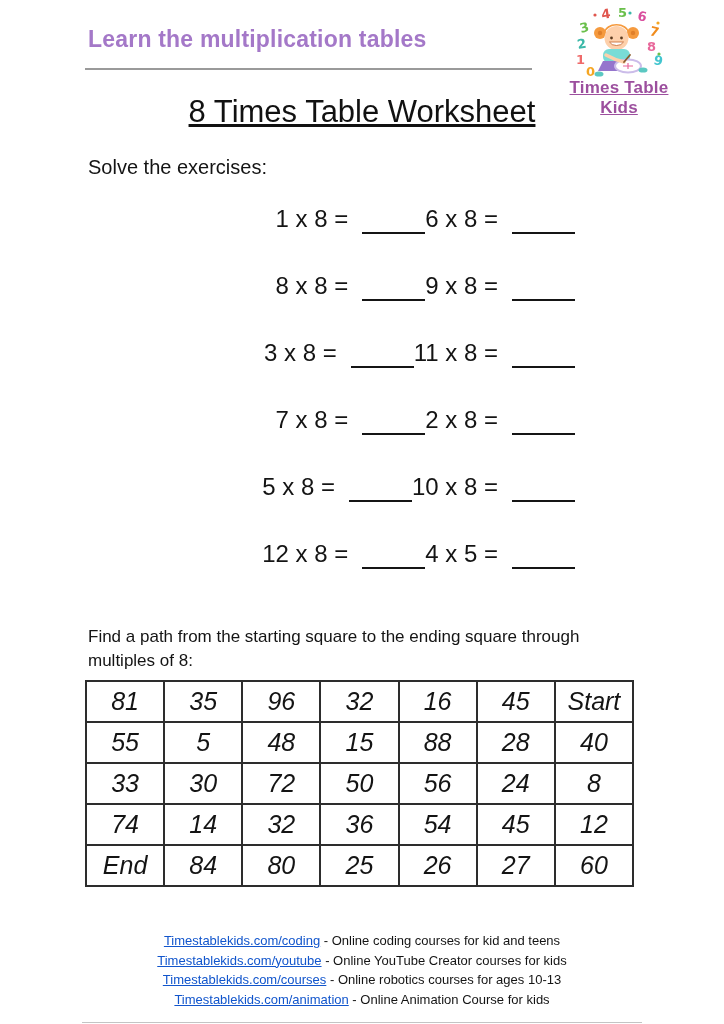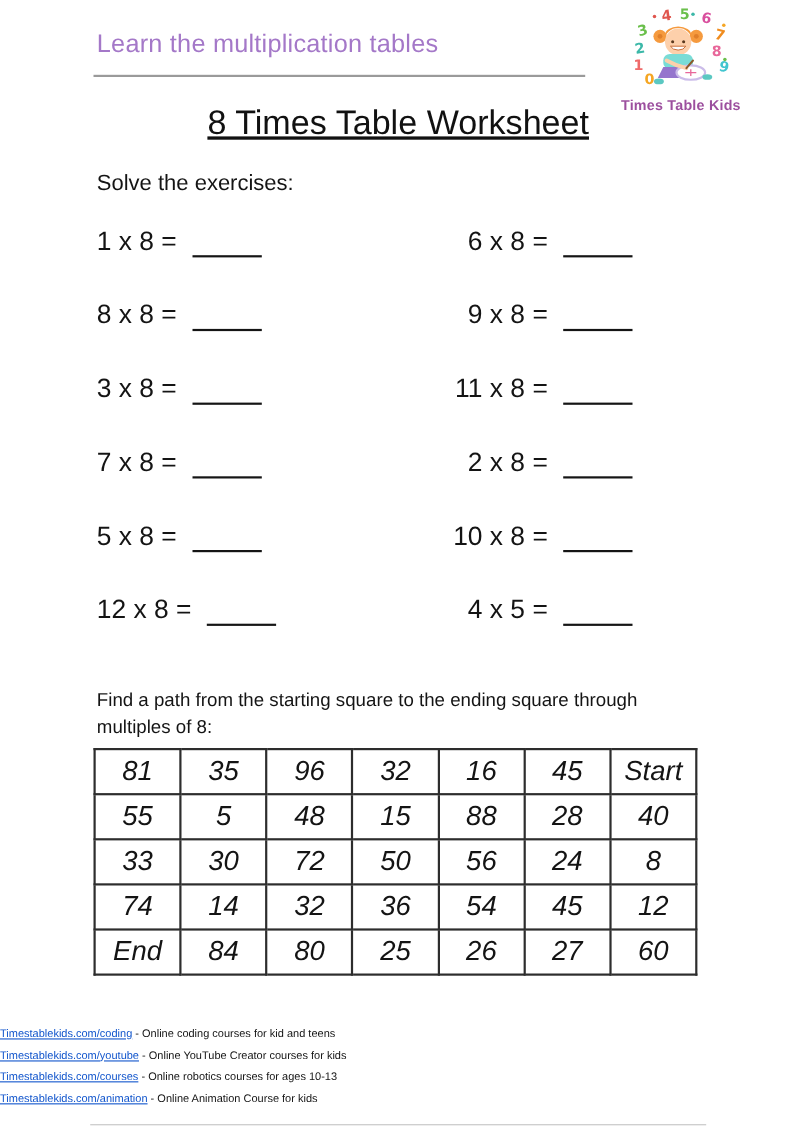--- a/index.html
+++ b/index.html
@@ -10,55 +10,55 @@
     color: #141414;
     position: relative;
     overflow: hidden;
   }
   .page { width: 724px; height: 1024px; position: relative; }
 
   
   .header { position: relative; height: 74px; }
   .tagline {
     position: absolute; left: 88px; top: 26px;
-    font-size: 23px; font-weight: normal; letter-spacing: 0.2px;
+    font-size: 23px; font-weight: bold; letter-spacing: 0.2px;
     color: #a478c8;
   }
   .header-rule {
     position: absolute; left: 85px; top: 68px;
     width: 447px; height: 0;
     border-top: 2px solid #9a9a9a;
   }
   .logo {
     position: absolute; left: 551px; top: 6px; width: 136px;
     text-align: center;
   }
   .logo svg { display: block; margin: 0 auto; }
   .logo .n { font-family: "DejaVu Sans", sans-serif; font-weight: bold; font-size: 13px; }
   .brand-wordmark {
-    margin-top: 10px;
-    font-size: 13px; font-weight: bold; color: #9c4f9e; letter-spacing: 0.2px;
+    margin-top: 0;
+    font-size: 17px; font-weight: bold; color: #9c4f9e; letter-spacing: 0.2px; text-decoration: underline;
   }
 
   
   .page-title {
     margin-top: 20px;
     text-align: center;
     font-size: 31px; font-weight: 400; color: #111; text-decoration: underline;
   }
   .solve-instruction {
     margin: 26px 12px 0 88px;
     font-size: 20px;
   }
 
   
   .exercises { margin: 24px 0 0 88px; width: 487px; }
   .ex-row {
     height: 67px;
-    display: flex; justify-content: space-between; align-items: flex-start;
+    display: flex; justify-content: flex-end; align-items: flex-start;
     font-size: 24px;
   }
   .ex-group { display: inline-flex; align-items: baseline; white-space: nowrap; }
   .blank {
     display: inline-block;
     width: 63px; height: 1em;
     margin-left: 14px;
     border-bottom: 2.5px solid #151515;
     transform: translateY(7px);
   }
@@ -79,22 +79,22 @@
   table.number-grid td {
     border: 2px solid #2d2d2d;
     height: 41px;
     text-align: center; vertical-align: middle;
     font-size: 25px;
   }
 
   
   .footer-links {
     margin-top: 44px;
-    text-align: left;
-    font-size: 10px; line-height: 19.5px;
+    text-align: center;
+    font-size: 13px; line-height: 19.5px;
   }
   a.doc-link { color: #1155cc; text-decoration: underline; cursor: pointer; }
   .bottom-rule {
     margin: 13px auto 0;
     width: 560px; height: 0;
     border-top: 1.5px solid #c4c4c4;
   }
 </style>
 </head>
 <body>

